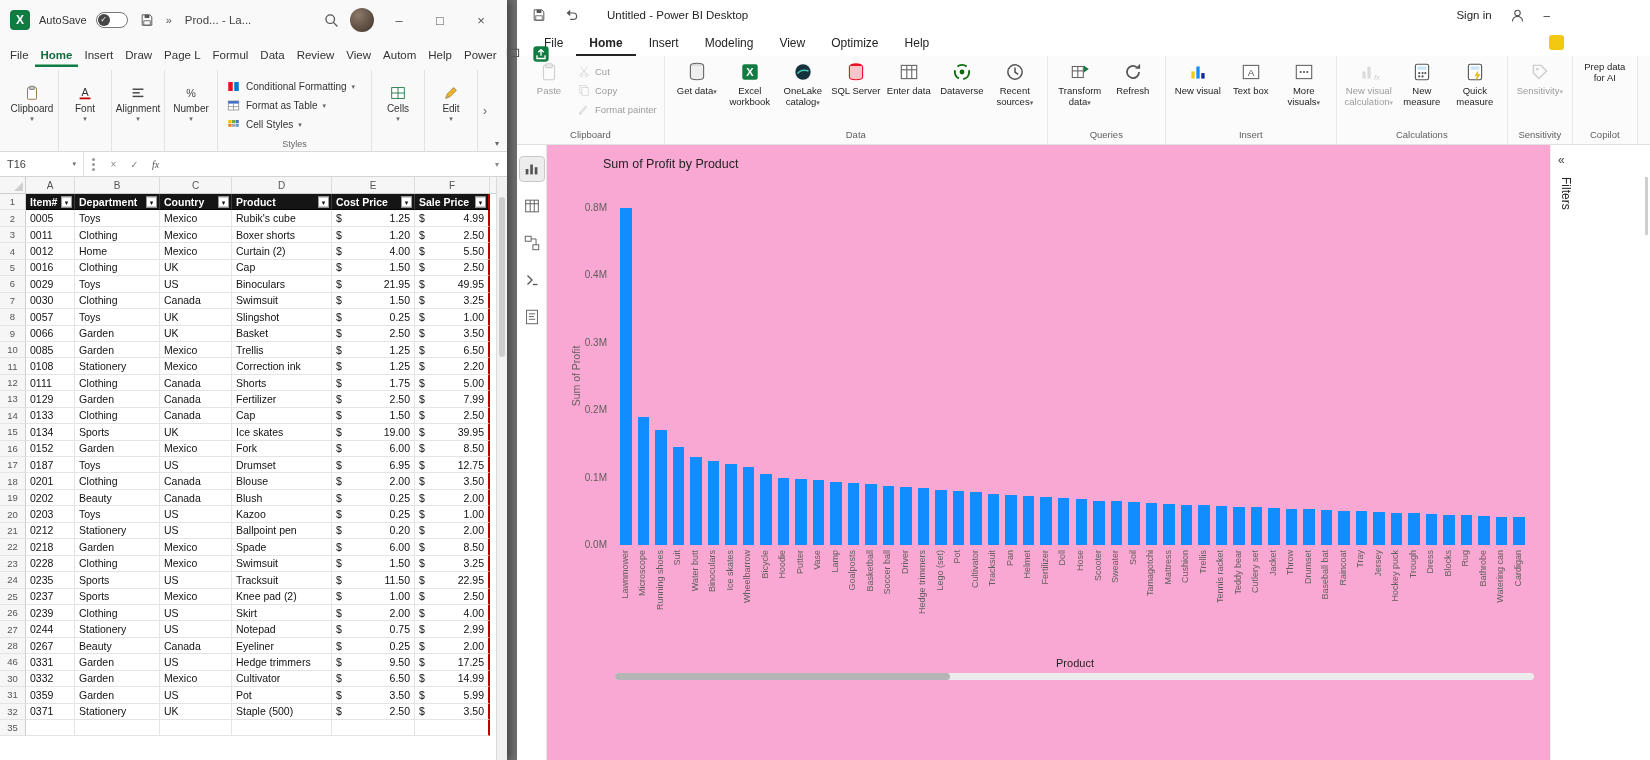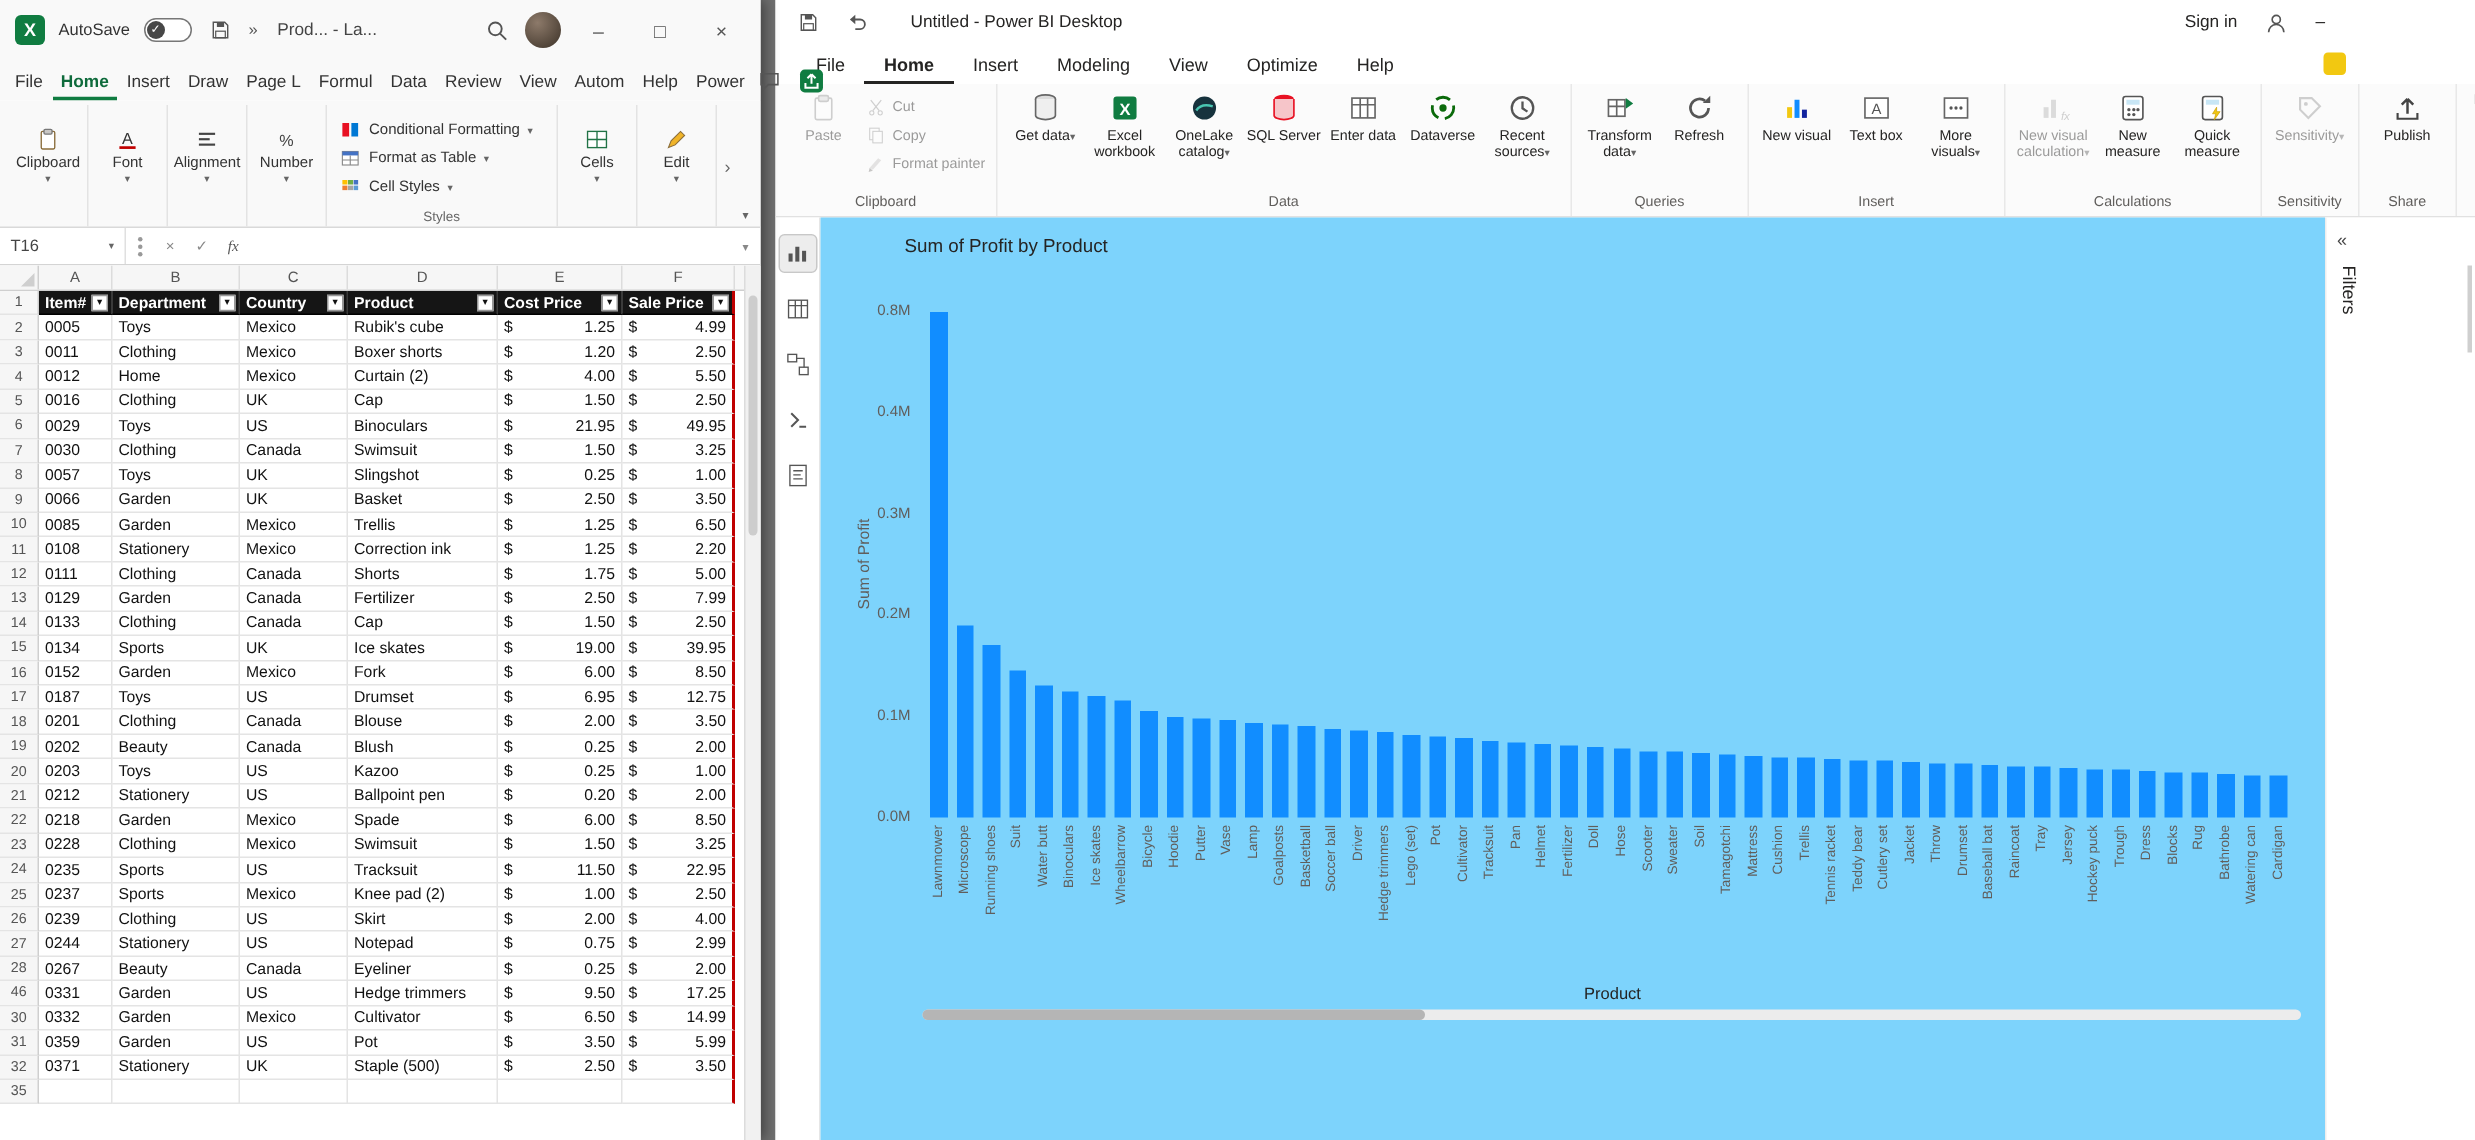--- a/index.html
+++ b/index.html
@@ -72,21 +72,21 @@
   .p-big{width:50px;display:flex;flex-direction:column;align-items:center;gap:2px;font-size:9.5px;color:#252423;text-align:center;line-height:1.18;}
   .p-big .ic{width:22px;height:22px;}
   .dim{opacity:.45;}
   .p-smallcol{display:flex;flex-direction:column;gap:5px;padding-top:3px;}
   .p-small{display:flex;align-items:center;gap:4px;font-size:9.5px;color:#252423;white-space:nowrap;}
   .p-small .ic{width:14px;height:14px;}
   .p-main{display:flex;height:615px;}
   .p-sidebar{width:30px;border-right:1px solid #e6e6e6;display:flex;flex-direction:column;align-items:center;gap:13px;padding-top:12px;background:#fff;}
   .p-viewic{width:24px;height:24px;display:flex;align-items:center;justify-content:center;border-radius:3px;}
   .p-viewic.active{background:#ededed;outline:1px solid #c8c8c8;}
-  .p-canvas{flex:1;position:relative;background:#7dd3fc;}
+  .p-canvas{flex:1;position:relative;background:#f9a8d4;}
   .p-right{width:100px;border-left:1px solid #ededed;position:relative;background:#fff;}
   .p-collapse{position:absolute;left:7px;top:8px;font-size:12px;color:#444;}
   .p-filters-label{position:absolute;left:8px;top:32px;writing-mode:vertical-rl;font-size:12px;color:#252423;}
   .p-right-scroll{position:absolute;right:2px;top:32px;width:3px;height:58px;background:#cfcfcf;}
   .chart{position:absolute;left:12px;top:10px;width:985px;height:596px;}
   .c-title{position:absolute;left:44px;top:2px;font-size:12.5px;color:#252423;}
   .c-ylab{position:absolute;left:-28px;top:215px;width:90px;height:12px;text-align:center;transform:rotate(-90deg);font-size:10.5px;color:#605e5c;}
   .c-ytick{position:absolute;left:8px;width:40px;text-align:right;font-size:10px;color:#605e5c;}
   .c-bar{position:absolute;background:#118DFF;}
   .c-xlab{position:absolute;writing-mode:vertical-rl;transform:rotate(180deg);font-size:9px;color:#605e5c;line-height:1.1;white-space:nowrap;}
@@ -1311,34 +1311,20 @@
             <span class="ic">
               <svg width="22" height="22" viewBox="0 0 20 20">
                 <path d="M4 4h7l5 5-7 7-5-5z" fill="none" stroke="#999" stroke-width="1.3"></path>
                 <circle cx="7.5" cy="7.5" r="1.2" fill="#999"></circle>
               </svg>
             </span>
             <span>Sensitivity<span class="car">▾</span></span>
           </div>
         </div>
         <div class="p-glabel">Sensitivity</div>
-      </div>
-      <div class="p-group">
-        <div class="p-items">
-          <div class="p-big">
-            <span class="ic">
-              <svg width="22" height="22" viewBox="0 0 20 20">
-                <path d="M10 13.5V4.5M10 4.5 6.5 8M10 4.5 13.5 8" stroke="#444" stroke-width="1.5" fill="none"></path>
-                <path d="M4 13v3.5h12V13" stroke="#444" stroke-width="1.3" fill="none"></path>
-              </svg>
-            </span>
-            <span>Publish</span>
-          </div>
-        </div>
-        <div class="p-glabel">Share</div>
       </div>
       <div class="p-group">
         <div class="p-items">
           <div class="p-big">
             <span>Prep data for AI</span>
           </div>
         </div>
         <div class="p-glabel">Copilot</div>
       </div>
     </div>

